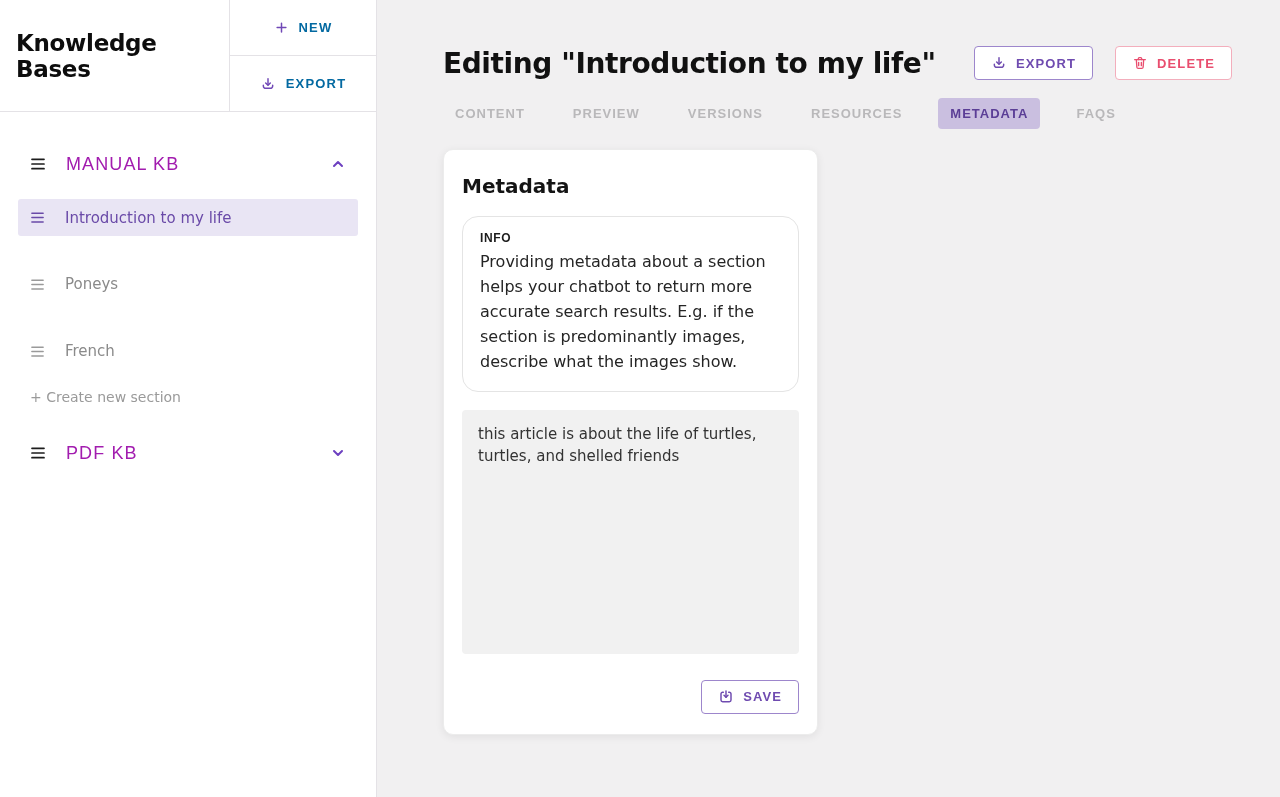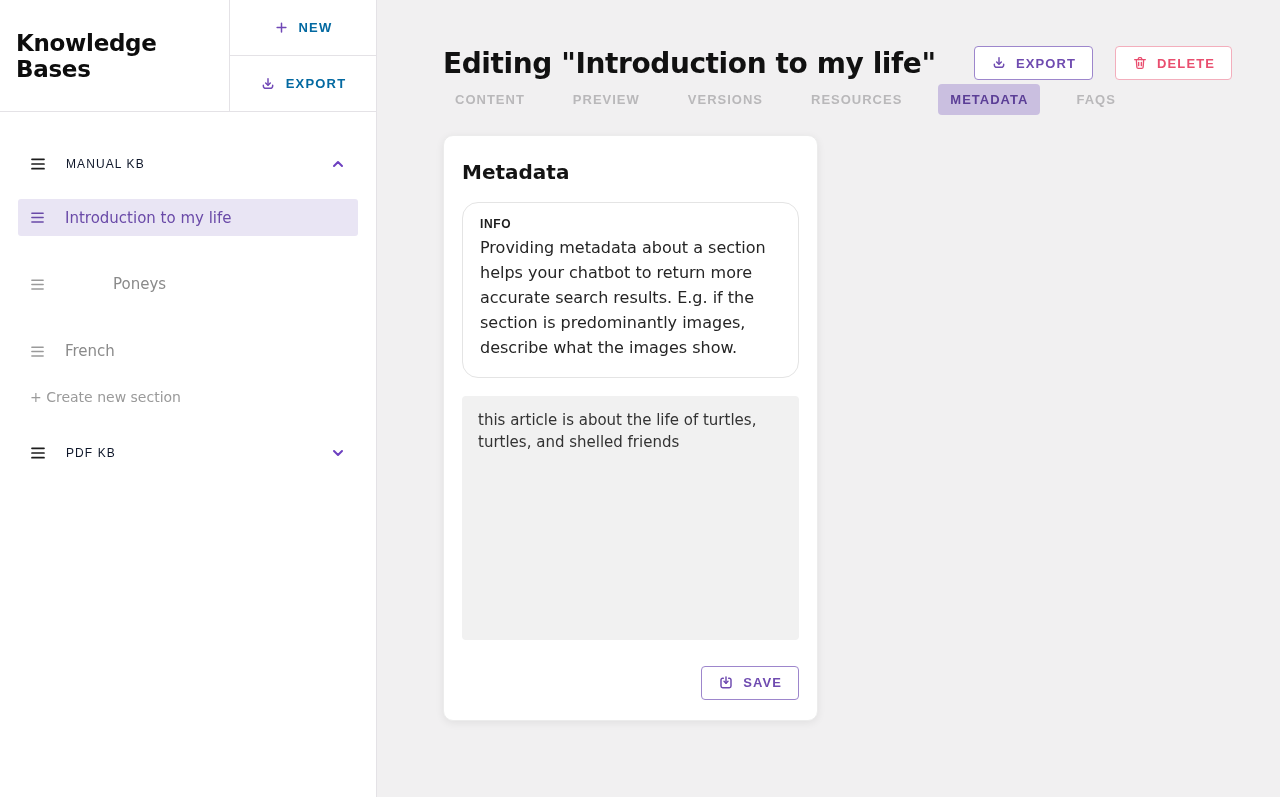--- a/index.html
+++ b/index.html
@@ -11,44 +11,44 @@
 
   
   .sidebar { width:377px; min-width:377px; background:#fff; border-right:1px solid #e4e2e6; display:flex; flex-direction:column; }
   .sb-header { height:112px; display:flex; border-bottom:1px solid #e4e2e6; }
   .sb-title { width:230px; border-right:1px solid #e4e2e6; display:flex; align-items:center; padding-left:16px; font-size:23px; font-weight:bold; letter-spacing:-0.3px; color:#0d0d0d; }
   .sb-actions { flex:1; display:flex; flex-direction:column; }
   .sb-action { flex:1; display:flex; align-items:center; justify-content:center; gap:10px; font-family:"Liberation Sans",sans-serif; font-size:13px; font-weight:bold; letter-spacing:1.2px; color:#0369a1; cursor:pointer; background:#fff; border:none; }
   .sb-action + .sb-action { border-top:1px solid #e4e2e6; }
 
   .sb-nav { padding:38px 18px 0 18px; }
-  .kb-header { display:flex; align-items:center; height:28px; padding:0 12px; font-family:"Liberation Sans",sans-serif; font-size:12px; letter-spacing:1.1px; color:#0f172a; cursor:pointer; }
+  .kb-header { display:flex; align-items:center; height:28px; padding:0 12px; font-family:"Liberation Sans",sans-serif; font-size:18px; letter-spacing:1.1px; color:#a21caf; cursor:pointer; }
   .kb-header .label { margin-left:20px; }
   .kb-header .spacer { flex:1; }
   .kb-item { display:flex; align-items:center; height:37px; padding:0 12px; font-size:15px; color:#8a8a8a; border-radius:3px; cursor:pointer; }
   .kb-item .label { margin-left:20px; }
   .kb-item.selected { background:#e9e5f4; color:#6a4aa8; }
   .create-link { display:flex; align-items:center; height:24px; padding:0 12px; font-size:14px; color:#9a9a9a; cursor:pointer; }
 
-  .mt21 { margin-top:21px; } .mt34 { margin-top:34px;gap:48px; } .mt39 { margin-top:39px; }
+  .mt21 { margin-top:21px; } .mt34 { margin-top:34px; } .mt39 { margin-top:39px; }
   .mt20 { margin-top:20px; } .mt30 { margin-top:30px; }
 
   .icon { display:inline-flex; align-items:center; justify-content:center; }
   svg { display:block; }
 
   
   .main { flex:1; background:#f1f0f1; padding:0 48px 0 66px; }
   .main-header { display:flex; align-items:center; justify-content:space-between; padding-top:46px; }
   .page-title { font-size:28px; font-weight:bold; letter-spacing:-0.4px; color:#111; }
   .hdr-buttons { display:flex; gap:22px; }
   .btn { display:inline-flex; align-items:center; gap:9px; height:34px; padding:0 16px; background:#fff; border-radius:4px; font-family:"Liberation Sans",sans-serif; font-size:13px; font-weight:bold; letter-spacing:1.1px; cursor:pointer; }
   .btn-export { border:1px solid #9d86cc; color:#6f4bb0; }
   .btn-delete { border:1px solid #f3aebc; color:#e94e6f; }
 
-  .tabs { display:flex; align-items:center; gap:24px; margin-top:4px; }
+  .tabs { display:flex; align-items:center; gap:24px; margin-top:18px; }
   .tab { padding:8px 12px; font-family:"Liberation Sans",sans-serif; font-size:13px; font-weight:bold; letter-spacing:1px; color:#b9b8ba; cursor:pointer; border-radius:4px; }
   .tab.active { background:#cabfe0; color:#5b3e96; }
 
   .card { width:375px; margin-top:20px; background:#fff; border:1px solid #ececec; border-radius:10px; box-shadow:0 2px 8px rgba(0,0,0,0.07); padding:18px; }
   .card-title { font-size:20px; font-weight:bold; color:#141414; margin-top:6px; }
   .info-box { margin-top:18px; border:1px solid #e4e4e4; border-radius:16px; padding:14px 17px 16px 17px; }
   .info-label { font-family:"Liberation Sans",sans-serif; font-size:12px; font-weight:bold; letter-spacing:0.6px; color:#1d1d1d; }
   .info-text { margin-top:4px; font-size:16px; line-height:1.57; color:#252525; }
   .meta-textarea { width:100%; height:244px; margin-top:18px; background:#f1f1f1; border:none; border-radius:4px; padding:13px 16px; font-family:"DejaVu Sans","Liberation Sans",sans-serif; font-size:15px; line-height:1.5; color:#333; resize:none; outline:none; }
   .save-row { display:flex; justify-content:flex-end; margin-top:22px; margin-bottom:2px; }

